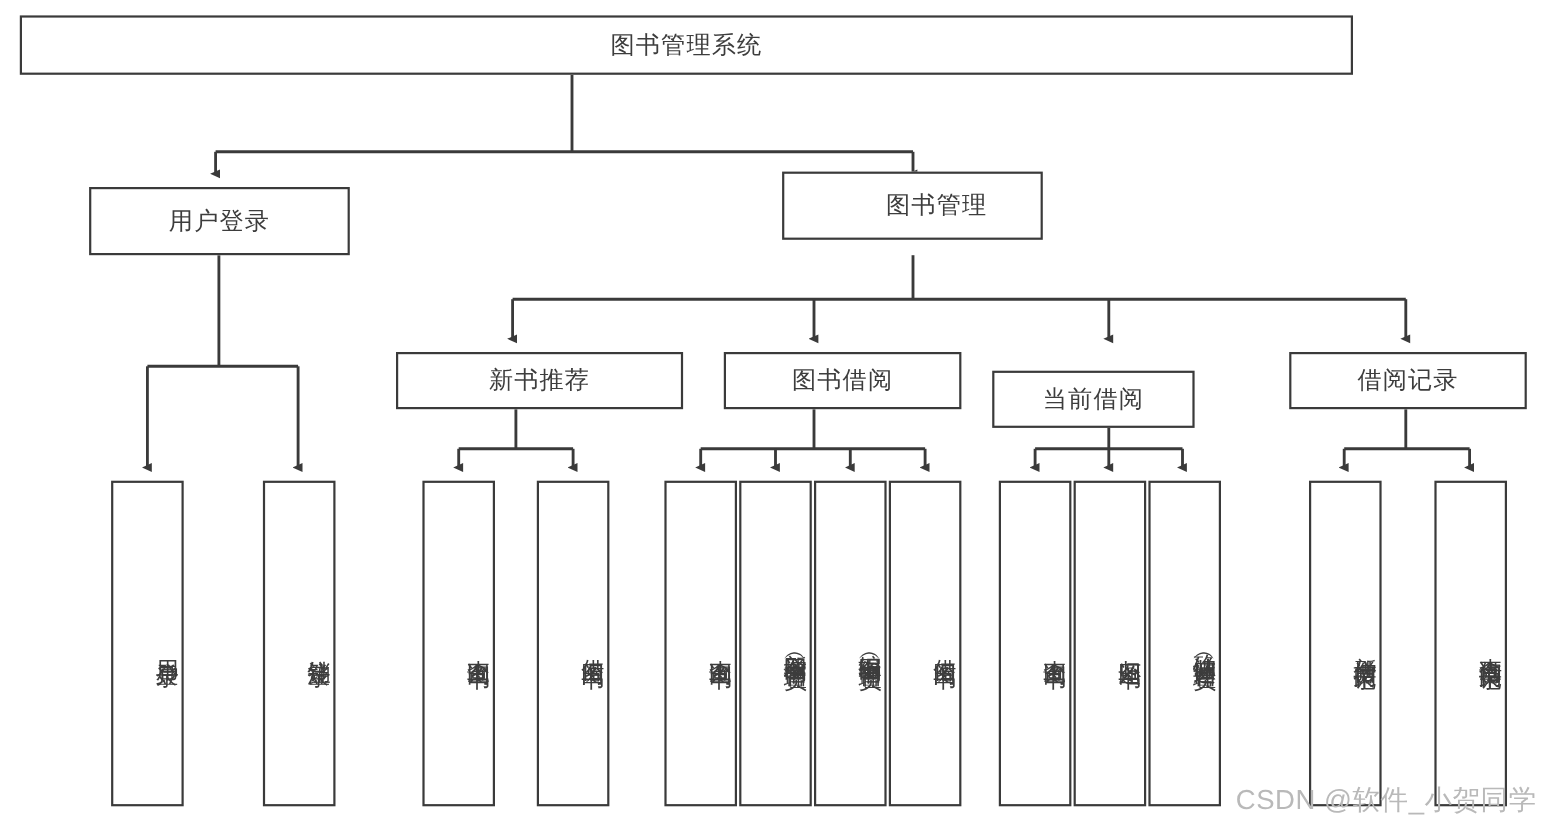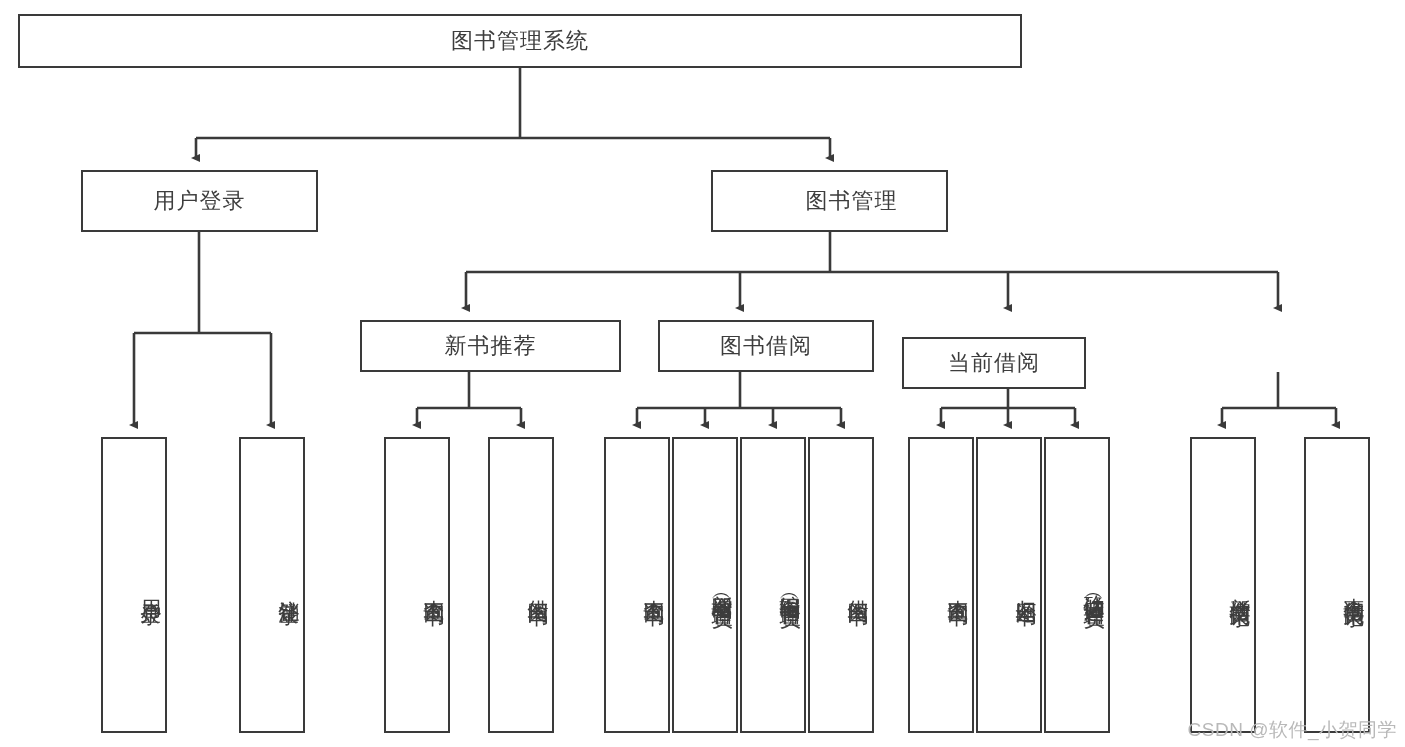--- a/index.html
+++ b/index.html
@@ -56,21 +56,21 @@
   .node-v .vtext {
     writing-mode: vertical-rl;
     text-orientation: upright;
     display: block;
     text-align: center;
   }
   .watermark {
     position: absolute;
     right: 8px;
     bottom: 4px;
-    font-size: 19px;
+    font-size: 25px;
     color: #b9b9b9;
     white-space: nowrap;
     z-index: 6;
     letter-spacing: 0.5px;
   }
 </style>
 </head>
 <body>
 
 <div id="diagram-root">
@@ -122,32 +122,33 @@
       <path d="M1008,408 L1008,425" marker-end="url(#arrow)"></path>
       <path d="M1075,408 L1075,425" marker-end="url(#arrow)"></path>
 
       <path d="M1278,372 L1278,408"></path>
       <path d="M1222,408 L1336,408"></path>
       <path d="M1222,408 L1222,425" marker-end="url(#arrow)"></path>
       <path d="M1336,408 L1336,425" marker-end="url(#arrow)"></path>
     </g>
   </svg>
 
-  <div class="node node-h" style="left:18px; top:14px; width:1004px; height:54px;">图书管理系统</div>
+  <div class="node node-h" style="left:18px; top:14px; width:1212px; height:54px;">图书管理系统</div>
 
   <div class="node node-h" style="left:81px; top:170px; width:237px; height:62px;">用户登录</div>
 
-  <div class="node node-h" style="left:711px; top:170px; width:237px; height:62px;padding-left:44px;">图书管理</div>
+  <div class="node node-h" style="left:711px; top:156px; width:237px; height:62px;padding-left:44px;">图书管理</div>
 
   <div class="node node-h" style="left:360px; top:320px; width:261px; height:52px;">新书推荐</div>
 
   <div class="node node-h" style="left:658px; top:320px; width:216px; height:52px;">图书借阅</div>
 
   <div class="node node-h" style="left:902px; top:304px; width:184px; height:52px;margin-top:33px;">当前借阅</div>
 
+  <div class="node node-h" style="left:1172px; top:320px; width:216px; height:52px;">借阅记录</div>
 
   <div class="node node-v" style="left:101px; top:437px; width:66px; height:296px;">
     <span class="vtext">用户登录</span>
   </div>
 
   <div class="node node-v" style="left:239px; top:437px; width:66px; height:296px;">
     <span class="vtext">注销登录</span>
   </div>
 
   <div class="node node-v" style="left:384px; top:437px; width:66px; height:296px;">

